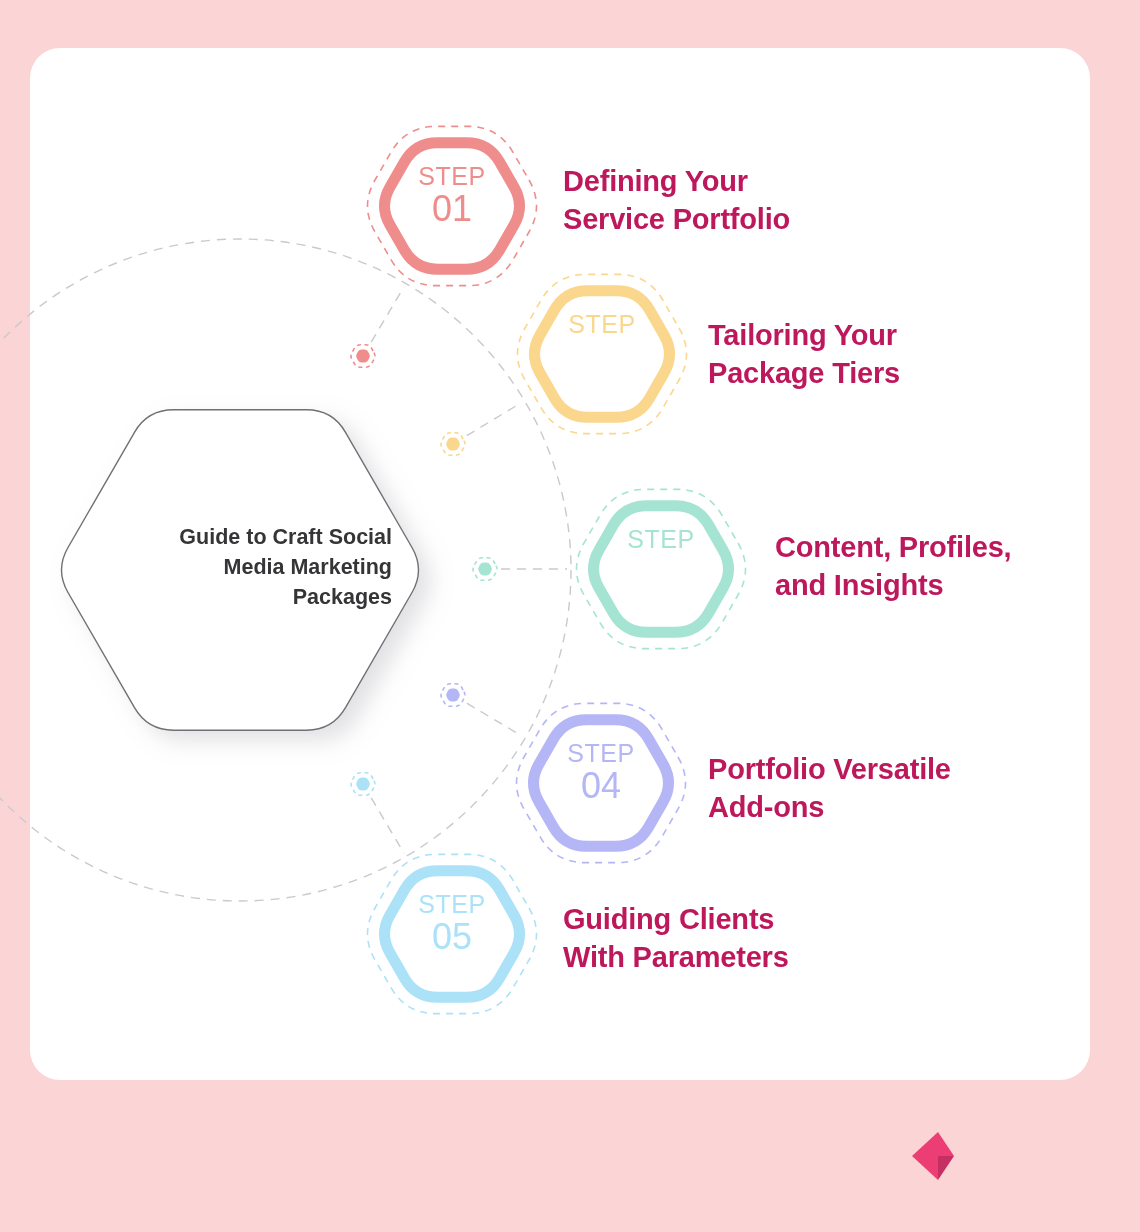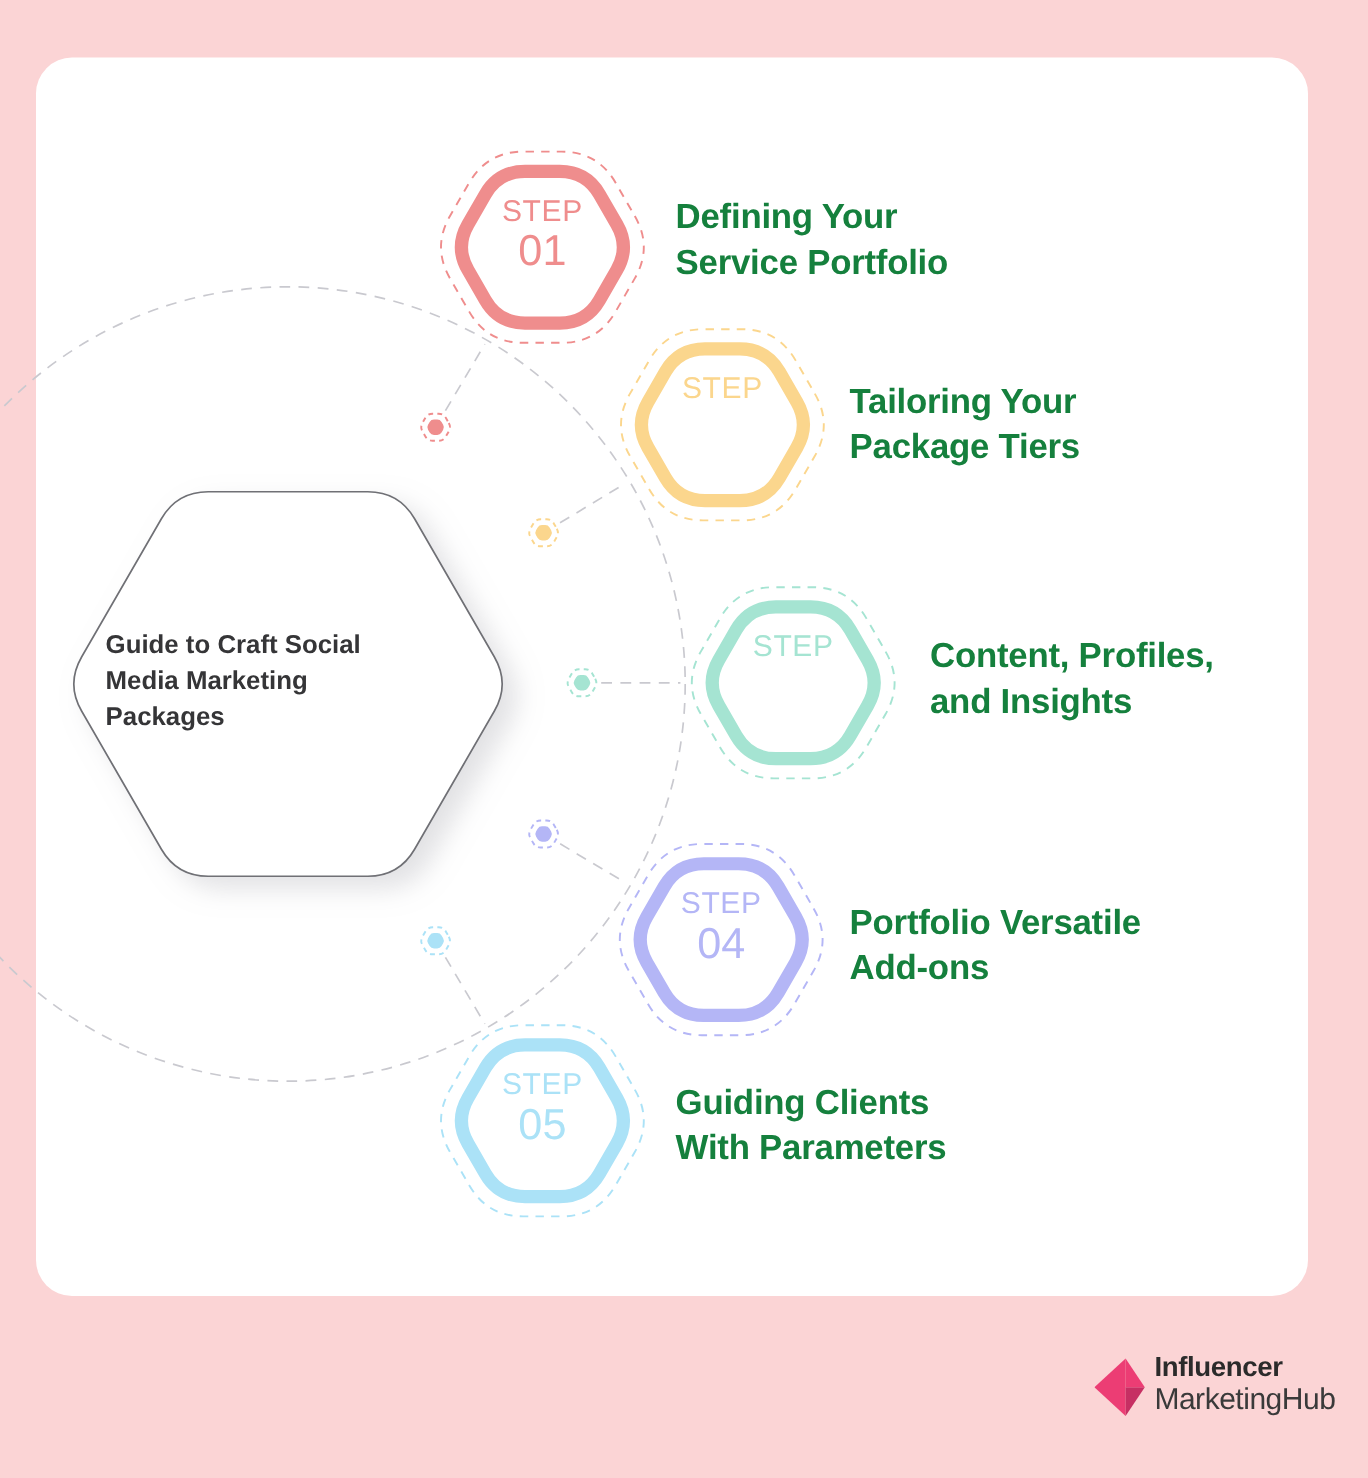--- a/index.html
+++ b/index.html
@@ -37,21 +37,21 @@
     width: 1140px;
     height: 1232px;
     overflow: visible;
   }
   .step-label {
     position: absolute;
     font-family: "Liberation Sans", sans-serif;
     font-weight: bold;
     font-size: 29px;
     line-height: 38px;
-    color: #15803d;
+    color: #be185d;
     letter-spacing: -0.2px;
     white-space: pre-line;
   }
   .hex-text {
     position: absolute;
     text-align: center;
     font-family: "Liberation Sans", sans-serif;
     pointer-events: none;
   }
   .hex-step-word {
@@ -64,21 +64,21 @@
     font-size: 36px;
     line-height: 46px;
     font-weight: normal;
     letter-spacing: 0px;
   }
   #center-title {
     position: absolute;
     left: 88px;
     top: 522px;
     width: 304px;
-    text-align: left;
+    text-align: right;
     font-family: "Liberation Sans", sans-serif;
     font-weight: bold;
     font-size: 21.5px;
     line-height: 30px;
     color: #353537;
     white-space: pre-line;
   }
   #logo {
     position: absolute;
     left: 912px;
@@ -196,19 +196,15 @@
       <div class="step-label" style="left: 563px; top: 900px;">Guiding Clients
 With Parameters</div>
     </div>
 
   <div id="logo">
     <svg width="48" height="52" viewBox="0 0 48 52" style="position:absolute;left:0;top:4px;">
       <polygon id="logo-arrow-main" points="0,26 26,2 26,50" fill="#ec3d74"></polygon>
       <polygon id="logo-arrow-shade" points="26,26 42,26 26,50" fill="#c62f63"></polygon>
       <polygon id="logo-arrow-top" points="26,2 42,26 26,26" fill="#ec3d74"></polygon>
     </svg>
-    <div id="logo-text">
-      <div class="logo-line1">Influencer</div>
-      <div class="logo-line2"><span>Marketing</span><b>Hub</b></div>
-    </div>
   </div>
 
 </div>
 
 </body></html>

